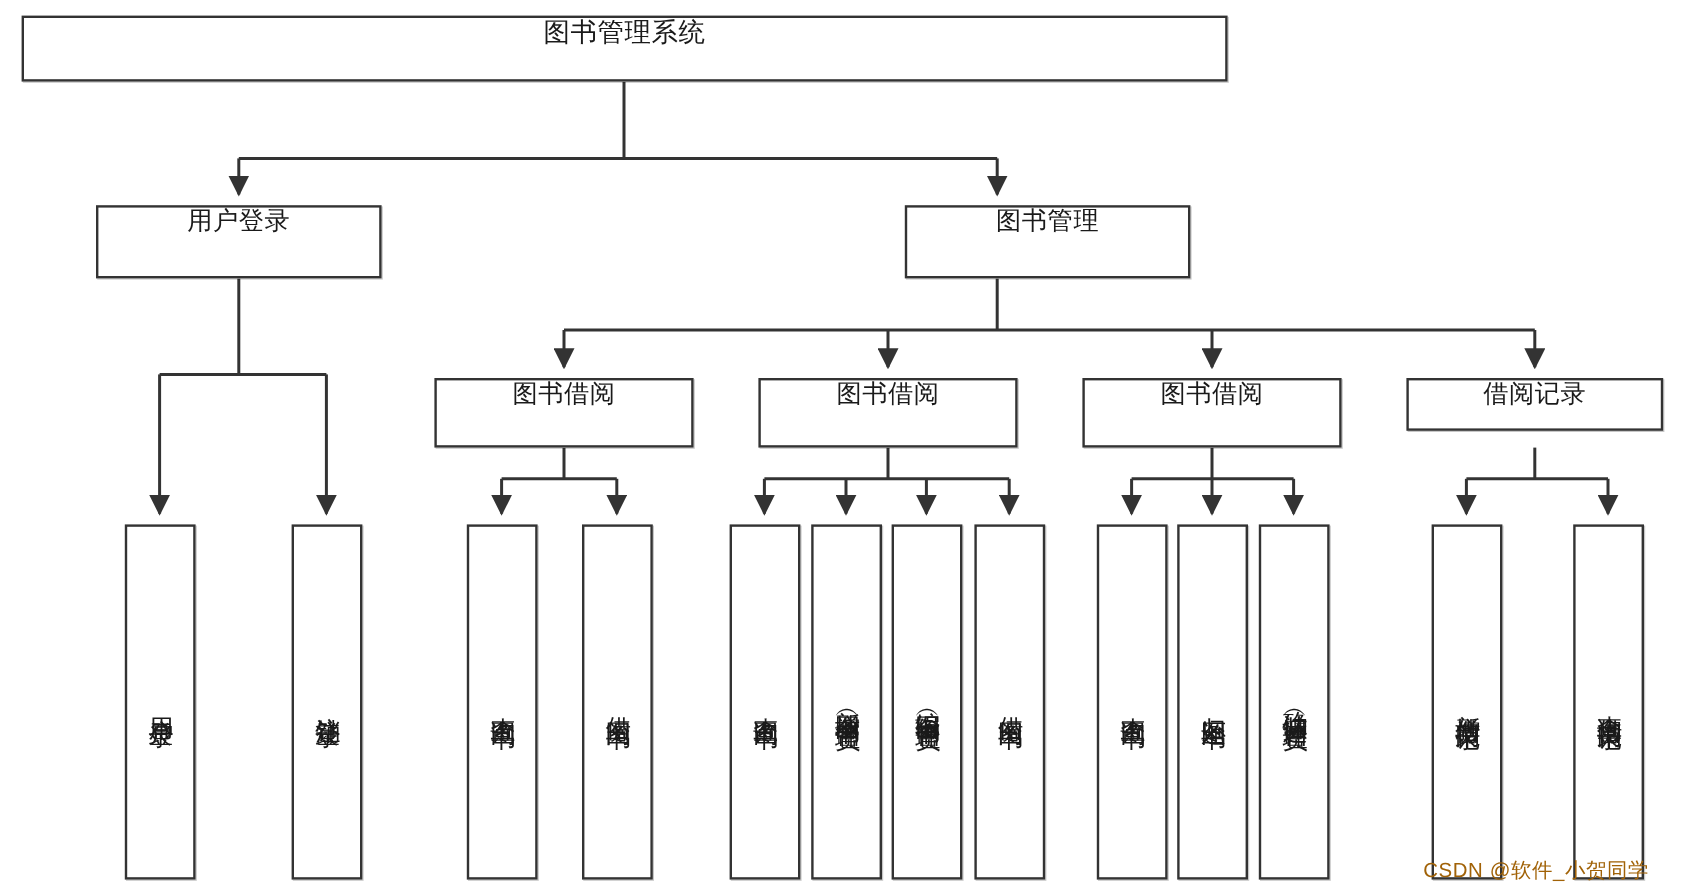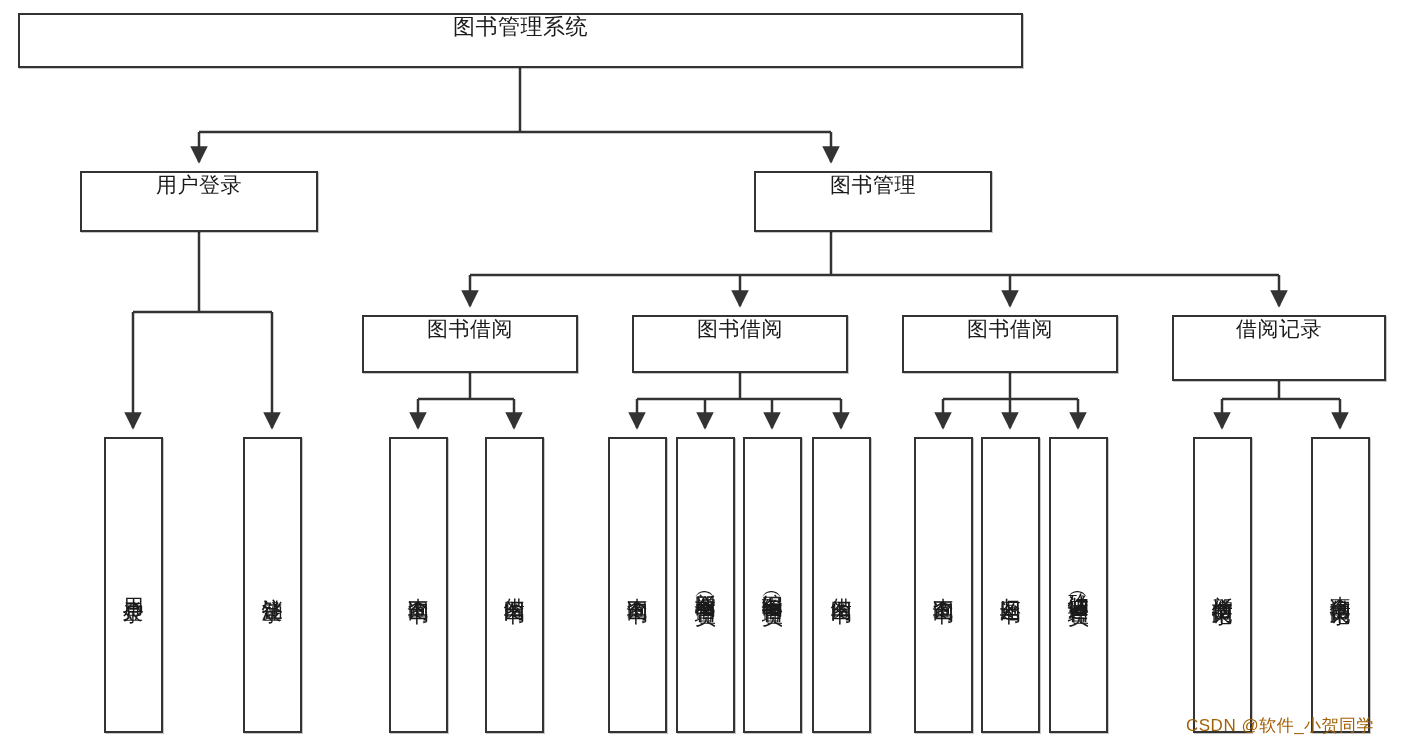--- a/index.html
+++ b/index.html
@@ -143,21 +143,21 @@
 
   <div class="node horiz" style="left:362px; top:315px; width:216px; height:58px;">
     <span class="node-label">图书借阅</span>
   </div>
   <div class="node horiz" style="left:632px; top:315px; width:216px; height:58px;">
     <span class="node-label">图书借阅</span>
   </div>
   <div class="node horiz" style="left:902px; top:315px; width:216px; height:58px;">
     <span class="node-label">图书借阅</span>
   </div>
-  <div class="node horiz" style="left:1172px; top:315px; width:214px; height:66px;">
+  <div class="node horiz" style="left:1172px; top:315px; width:214px; height:44px;">
     <span class="node-label">借阅记录</span>
   </div>
 
   <div class="node vert" style="left:104px; top:437px; width:59px; height:296px;">
     <span class="node-label">用户登录</span>
   </div>
   <div class="node vert" style="left:243px; top:437px; width:59px; height:296px;">
     <span class="node-label">注销登录</span>
   </div>
 

